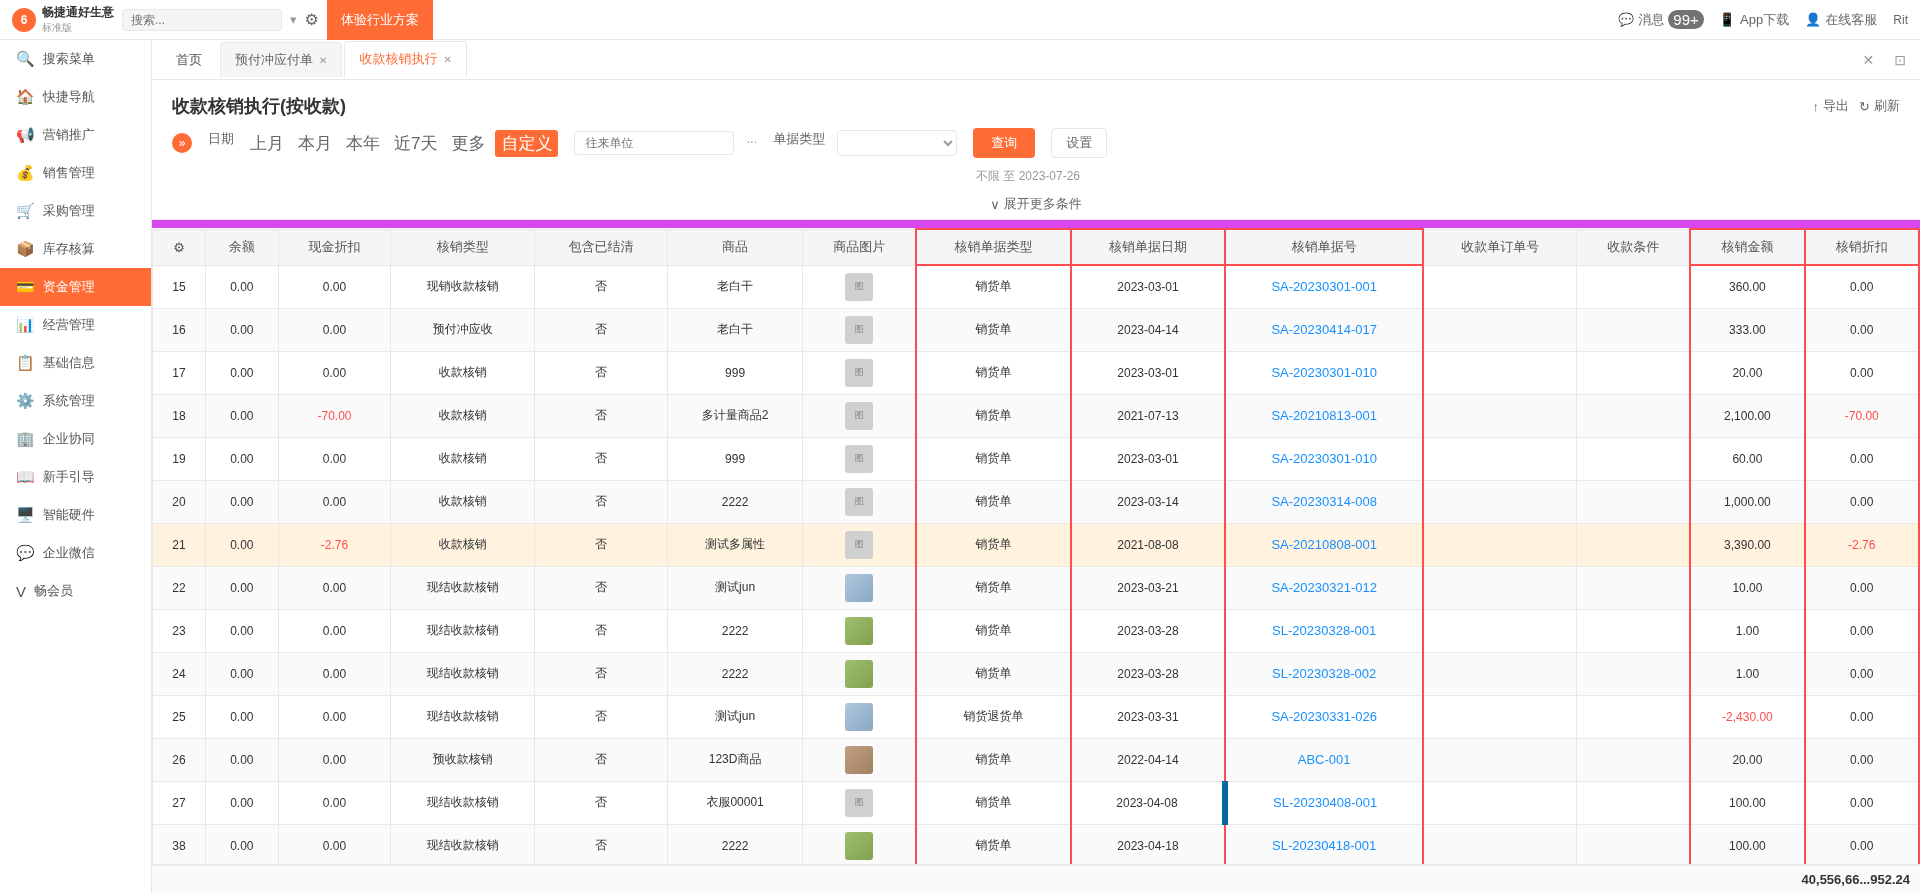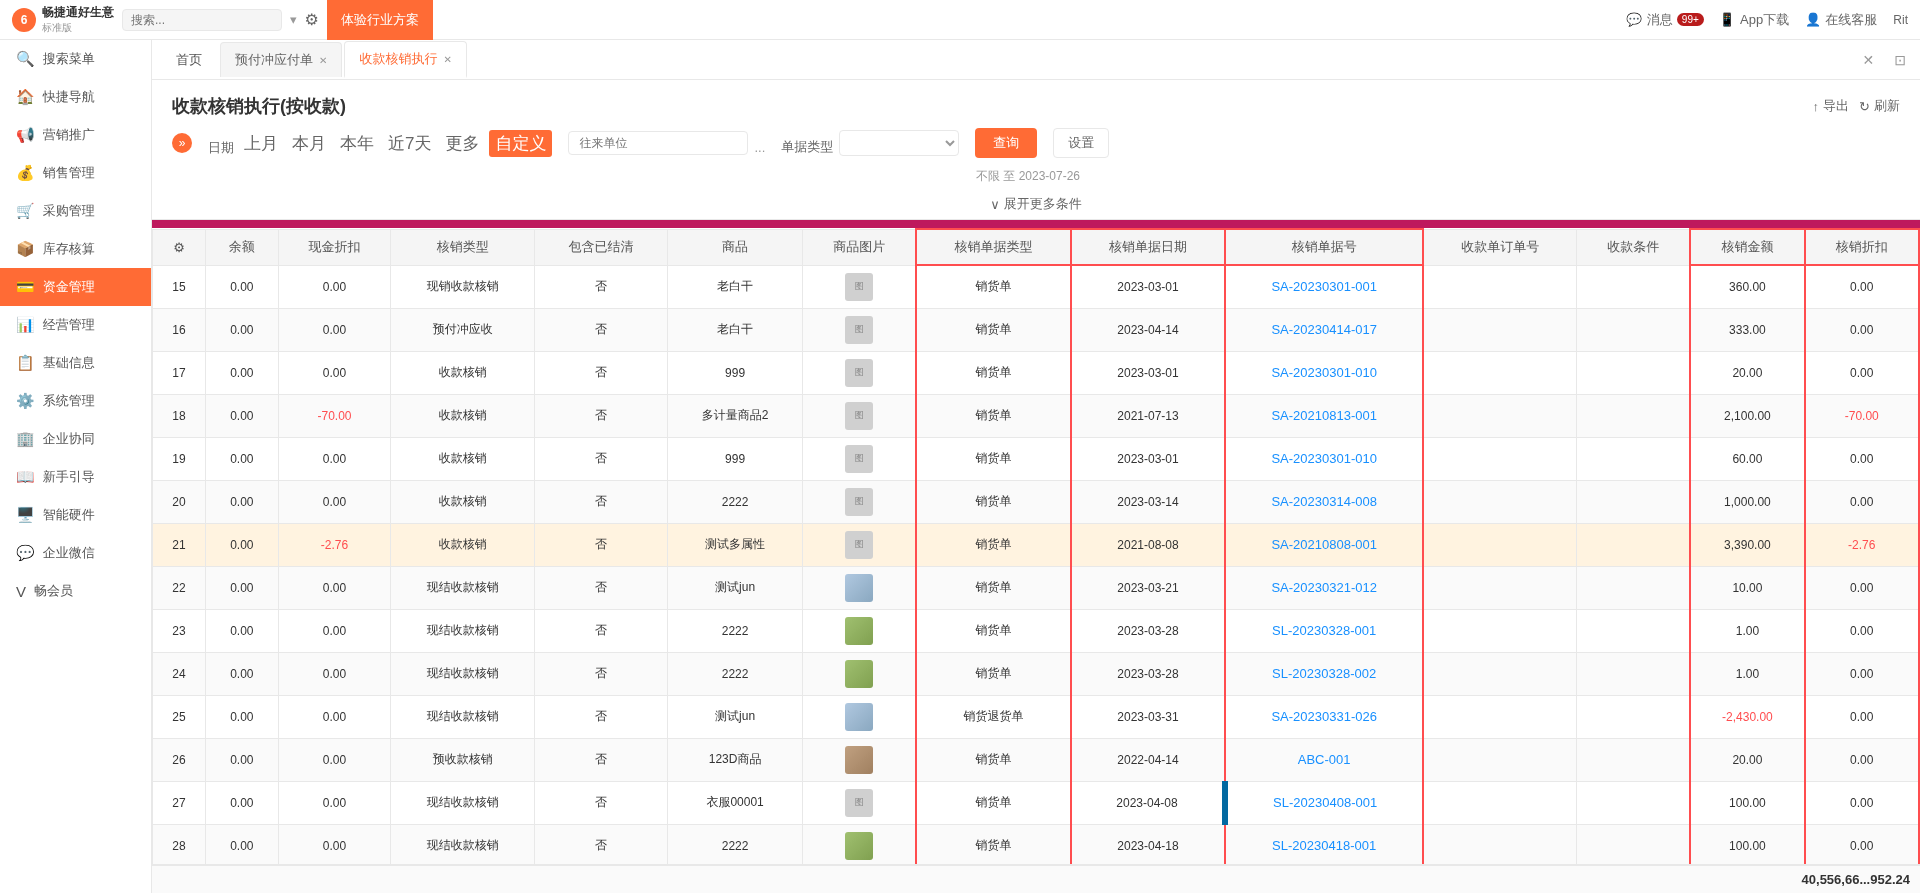--- a/index.html
+++ b/index.html
@@ -18,21 +18,21 @@
     }
     .top-bar-left { display: flex; align-items: center; gap: 8px; flex: 1; }
     .top-bar-brand { display: flex; align-items: center; gap: 6px; }
     .brand-logo { width: 24px; height: 24px; background: #ff6b35; border-radius: 50%; display: flex; align-items: center; justify-content: center; color: #fff; font-weight: bold; font-size: 12px; }
     .top-bar-input { background: #f5f5f5; border: 1px solid #e8e8e8; border-radius: 4px; padding: 3px 8px; width: 160px; color: #999; font-size: 12px; }
     .dropdown-icon { color: #999; cursor: pointer; }
     .gear-icon { color: #666; cursor: pointer; font-size: 16px; }
     .trial-btn { background: #ff6b35; color: #fff; border: none; border-radius: 4px; padding: 21px 14px; cursor: pointer; font-size: 13px; }
     .top-bar-right { display: flex; align-items: center; gap: 16px; }
     .top-right-item { display: flex; align-items: center; gap: 4px; color: #666; cursor: pointer; font-size: 12px; }
-    .badge { background: #b91c1c; color: #fff; border-radius: 10px; padding: 1px 5px; font-size: 10px; }
+    .badge { background: #737373; color: #fff; border-radius: 10px; padding: 1px 5px; font-size: 15px; }
     .username { color: #666; font-size: 12px; }
 
     
     .main-layout { display: flex; flex: 1; overflow: hidden; }
 
     
     .sidebar {
       width: 152px;
       background: #fff;
       border-right: 1px solid #e8e8e8;
@@ -46,21 +46,21 @@
       gap: 8px;
       padding: 10px 16px;
       cursor: pointer;
       color: #555;
       font-size: 13px;
     }
     .sidebar-item.active { background: #ff6b35; color: #fff; border-radius: 0; }
     .sidebar-item .icon { font-size: 15px; }
 
     
-    .content-area { flex: 1; display: flex; flex-direction: column; overflow: hidden; background: #be185d; }
+    .content-area { flex: 1; display: flex; flex-direction: column; overflow: hidden; background: #d946ef; }
 
     
     .tab-bar {
       height: 40px;
       background: #fff;
       border-bottom: 1px solid #e8e8e8;
       display: flex;
       align-items: center;
       padding: 0 8px;
       gap: 2px;
@@ -94,26 +94,26 @@
     .filter-bar {
       background: #fff;
       padding: 10px 20px;
       display: flex;
       align-items: center;
       gap: 16px;
       flex-shrink: 0;
       flex-wrap: wrap;
     }
     .expand-btn { background: #ff6b35; color: #fff; border: none; border-radius: 50%; width: 20px; height: 20px; cursor: pointer; font-size: 12px; display: flex; align-items: center; justify-content: center; }
-    .filter-group { display: flex; align-items: flex-end; gap: 6px; }
+    .filter-group { display: flex; align-items: flex-start; gap: 12px; }
     .filter-label { color: #666; font-size: 13px; }
     .date-options { display: flex; gap: 6px; align-items: center; }
     .date-btn { color: #666; cursor: pointer; font-size: 17px; padding: 2px 4px; }
     .date-btn.custom { background: #ff6b35; color: #fff; border-radius: 3px; padding: 2px 6px; }
-    .filter-input { border: 1px solid #e8e8e8; border-radius: 4px; padding: 4px 10px; width: 180px; color: #999; font-size: 12px; }
+    .filter-input { border: 1px solid #e8e8e8; border-radius: 4px; padding: 4px 10px; width: 160px; color: #999; font-size: 12px; }
     .dots { color: #999; }
     .filter-select { border: 1px solid #e8e8e8; border-radius: 4px; padding: 4px 10px; min-width: 120px; color: #999; font-size: 12px; background: #fff; cursor: pointer; }
     .query-btn { background: #ff6b35; color: #fff; border: none; border-radius: 4px; padding: 6px 18px; cursor: pointer; font-size: 13px; }
     .settings-btn { border: 1px solid #e8e8e8; background: #fff; border-radius: 4px; padding: 5px 14px; cursor: pointer; color: #666; font-size: 13px; }
     .expand-link { color: #666; font-size: 12px; cursor: pointer; display: flex; align-items: center; gap: 4px; }
 
     
     .table-area { flex: 1; overflow: hidden; display: flex; flex-direction: column; background: #fff; margin: 8px 0 0 0; }
     .table-scroll { flex: 1; overflow: auto; }
     table { width: 100%; border-collapse: collapse; min-width: 1200px; }
@@ -595,21 +595,21 @@
                   </td>
     <td style="border-left:2px solid #ff4d4f;border-right:2px solid #ff4d4f;">销货单</td>
     <td style="border-left:2px solid #ff4d4f;border-right:6px solid #0369a1;">2023-04-08</td>
     <td style="border-left:2px solid #ff4d4f;border-right:2px solid #ff4d4f;"><a class="link-text">SL-20230408-001</a></td>
     <td></td>
     <td></td>
     <td style="border-left:2px solid #ff4d4f;border-right:2px solid #ff4d4f;">100.00</td>
     <td style="border-left:2px solid #ff4d4f;border-right:2px solid #ff4d4f;">0.00</td>
   </tr>
                 <tr>
-    <td>28</td>
+    <td>38</td>
     <td>0.00</td>
     <td>0.00</td>
     <td>现结收款核销</td>
     <td>否</td>
     <td>2222</td>
     <td>
                     <div style="width:28px;height:28px;background:#a0c070;border-radius:3px;margin:0 auto;overflow:hidden;">
                       <div style="width:100%;height:100%;background:linear-gradient(135deg,#a0c070,#80a050);"></div>
                     </div>
                   </td>

